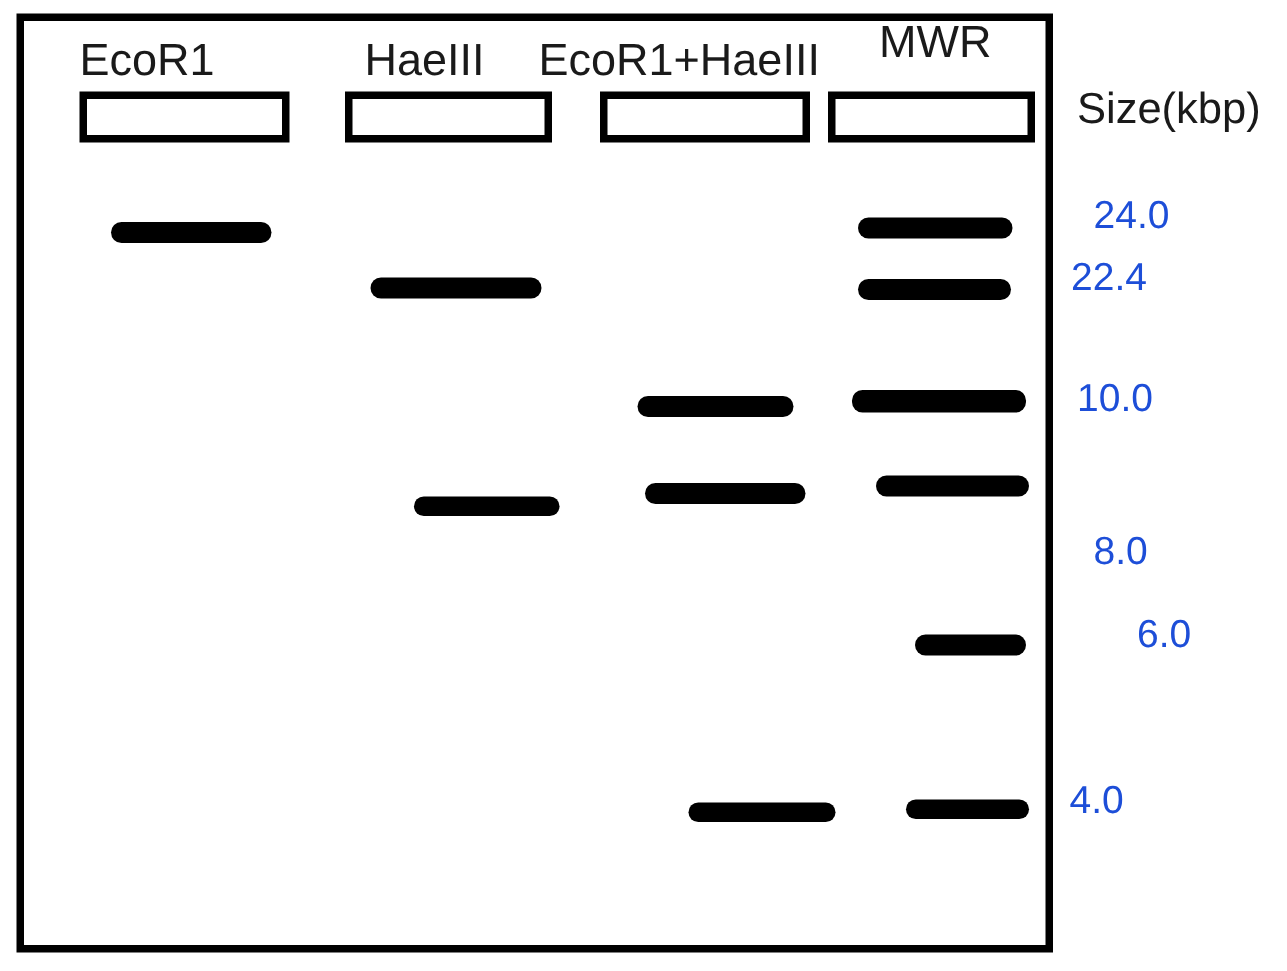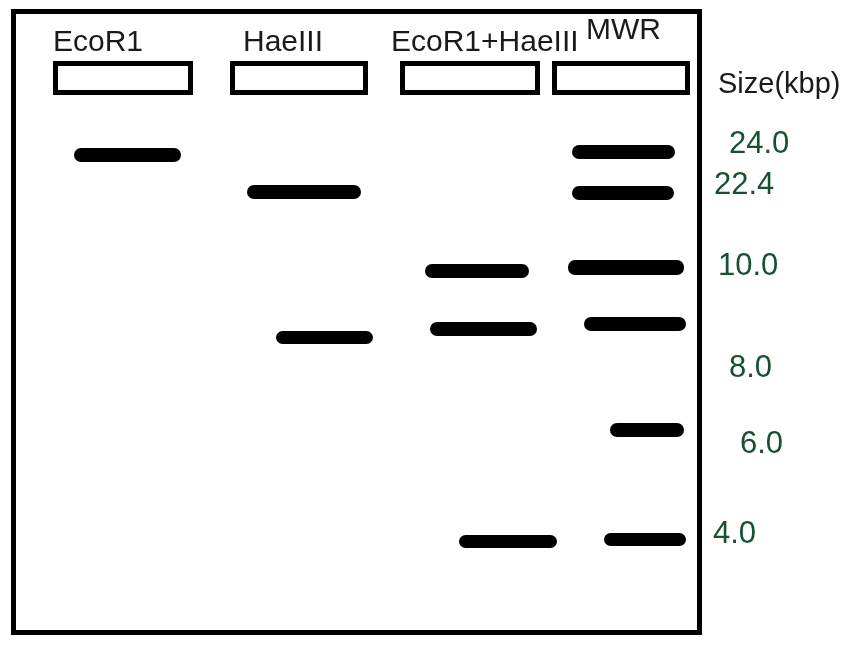--- a/index.html
+++ b/index.html
@@ -53,42 +53,41 @@
     border-radius: 7px;
   }
   
   .size-header {
     position: absolute;
     font-size: 29px;
     line-height: 32px;
     color: #1a1a1a;
     white-space: nowrap;
     font-family: "Liberation Sans", sans-serif;
-    margin-top: 10px;
   }
   .size-tick {
     position: absolute;
-    font-size: 31px;
+    font-size: 26px;
     line-height: 34px;
-    color: #14532d;
+    color: #1d4ed8;
     white-space: nowrap;
     font-family: "Liberation Sans", sans-serif;
   }
 </style>
 </head>
 <body>
 
 <div id="figure">
 
   <div id="gel-box"></div>
 
   <div id="lane-labels">
       <div class="lane-label" style="left: 53px; top: 24px;">EcoR1</div>
       <div class="lane-label" style="left: 243px; top: 24px;">HaeIII</div>
-      <div class="lane-label" style="left: 391px; top: 24px;">EcoR1+HaeIII</div>
+      <div class="lane-label" style="left: 359px; top: 24px;">EcoR1+HaeIII</div>
       <div class="lane-label" style="left: 586px; top: 12px;">MWR</div>
     </div>
 
   <div id="wells">
       <div class="well" style="left: 53px; top: 61px; width: 140px; height: 34px;"></div>
       <div class="well" style="left: 230px; top: 61px; width: 138px; height: 34px;"></div>
       <div class="well" style="left: 400px; top: 61px; width: 140px; height: 34px;"></div>
       <div class="well" style="left: 552px; top: 61px; width: 138px; height: 34px;"></div>
     </div>
 
@@ -106,17 +105,17 @@
       <div class="band" title="MWR — 6.0 kbp" style="left: 610px; top: 423px; width: 74px; height: 14px; background: rgb(0, 0, 0);"></div>
       <div class="band" title="MWR — 4.0 kbp" style="left: 604px; top: 533px; width: 82px; height: 13px; background: rgb(0, 0, 0);"></div>
     </div>
 
   <div id="size-scale">
     <div class="size-header" style="left: 718px; top: 57px;">Size(kbp)</div>
   <div class="size-tick" style="left: 729px; top: 126px;">24.0</div>
       <div class="size-tick" style="left: 714px; top: 167px;">22.4</div>
       <div class="size-tick" style="left: 718px; top: 248px;">10.0</div>
       <div class="size-tick" style="left: 729px; top: 303px; margin-top: 47px;">8.0</div>
-      <div class="size-tick" style="left: 740px; top: 405px; margin-top: 21px;">6.0</div>
+      <div class="size-tick" style="left: 758px; top: 405px;">6.0</div>
       <div class="size-tick" style="left: 713px; top: 516px;">4.0</div>
     </div>
 
 </div>
 
 </body></html>

